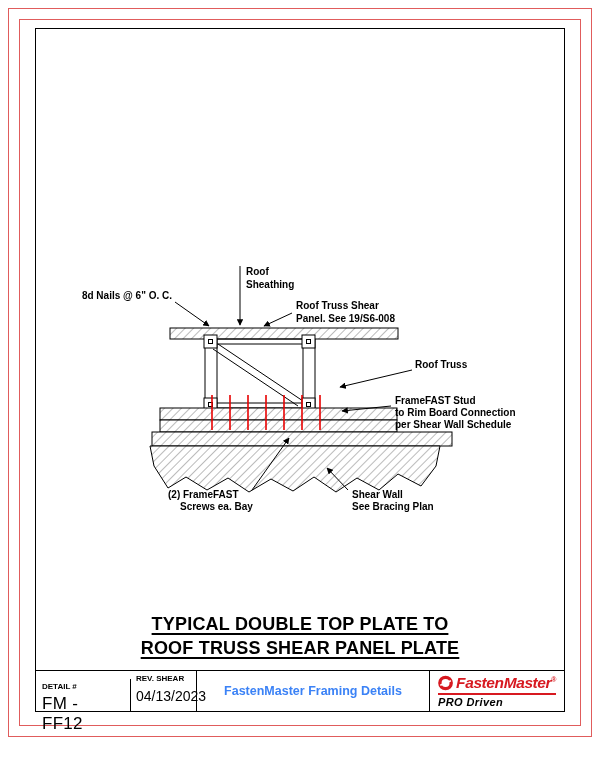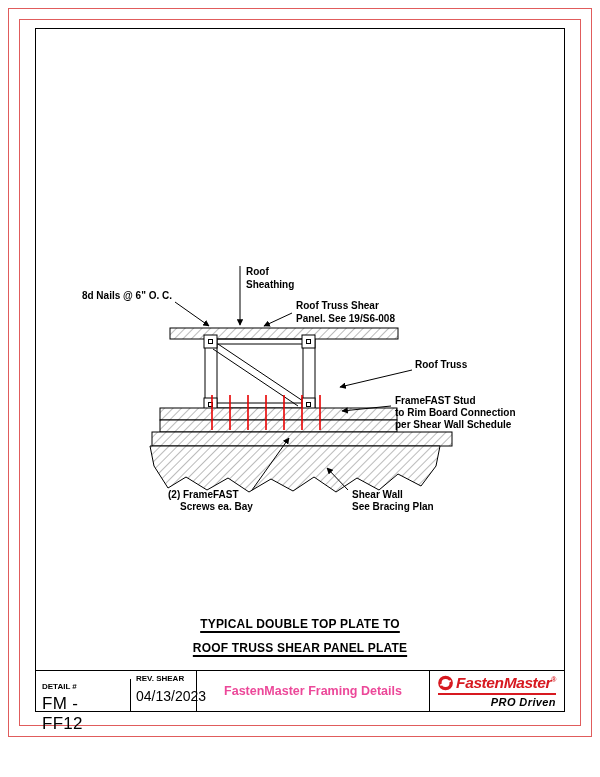--- a/index.html
+++ b/index.html
@@ -9,41 +9,41 @@
   }
   .abs { position:absolute; box-sizing:border-box; }
   .red-outer { left:8px; top:8px; right:8px; bottom:8px; border:1px solid #e05c5c; }
   .red-inner { left:19px; top:19px; right:19px; bottom:19px; border:1px solid #e05c5c; }
   .black-frame { left:35px; top:28px; right:35px; bottom:33px; border:1.5px solid #000; }
 
   .drawing { position:absolute; left:35px; top:240px; width:530px; height:280px; }
   .drawing text { font-family:"Liberation Sans", sans-serif; font-weight:bold; font-size:10px; fill:#000; }
 
   .main-title { position:absolute; left:0; right:0; top:612px; text-align:center;
-    font-weight:bold; font-size:12px; line-height:24px; color:#000; letter-spacing:0.2px; }
+    font-weight:bold; font-size:18px; line-height:24px; color:#000; letter-spacing:0.2px; }
   .title-line { text-decoration:underline; text-underline-offset:3px; text-decoration-thickness:1.5px; }
 
   .title-block { position:absolute; left:35px; right:35px; bottom:33px; height:42px;
     display:flex; border:1.5px solid #000; box-sizing:border-box; background:#fff; }
   .tb-cell { border-right:1.5px solid #000; box-sizing:border-box; }
   .tb-cell:last-child { border-right:none; }
   .tb-c1 { width:95px; padding:3px 6px;margin-top:8px; }
   .tb-c2 { width:66px; padding:3px 5px; }
   .tb-c3 { flex:1; display:flex; align-items:center; justify-content:center; }
   .tb-c4 { width:134px; display:flex; flex-direction:column; justify-content:center; padding:3px 8px; }
   .tb-small { font-size:8px; font-weight:bold; color:#000; }
   .tb-detail-val { font-size:17px; font-weight:normal; margin-top:3px; letter-spacing:0.3px; }
   .tb-rev-val { font-size:14px; font-weight:normal; margin-top:5px; }
-  .tb-sheet-title { font-size:12.5px; font-weight:bold; color:#ec4899; }
+  .tb-sheet-title { font-size:12.5px; font-weight:bold; color:#3b82f6; }
 
   .logo-row { display:flex; align-items:center; gap:3px; }
   .logo-text { color:#d71920; font-weight:bold; font-style:italic; font-size:15.5px; letter-spacing:-0.4px; white-space:nowrap; }
   .logo-reg { font-size:7px; color:#d71920; vertical-align:super; font-style:normal; }
   .logo-rule { height:2px; background:#d71920; margin:1px 0; }
-  .logo-sub { font-weight:bold; font-style:italic; font-size:11px; color:#000; text-align:right; letter-spacing:0.4px; }
+  .logo-sub { font-weight:bold; font-style:italic; font-size:11px; color:#000; text-align:left; letter-spacing:0.4px; }
 </style>
 </head>
 <body>
 
 <div class="page">
 
   <div class="abs red-outer"></div>
   <div class="abs red-inner"></div>
   <div class="abs black-frame"></div>
 

